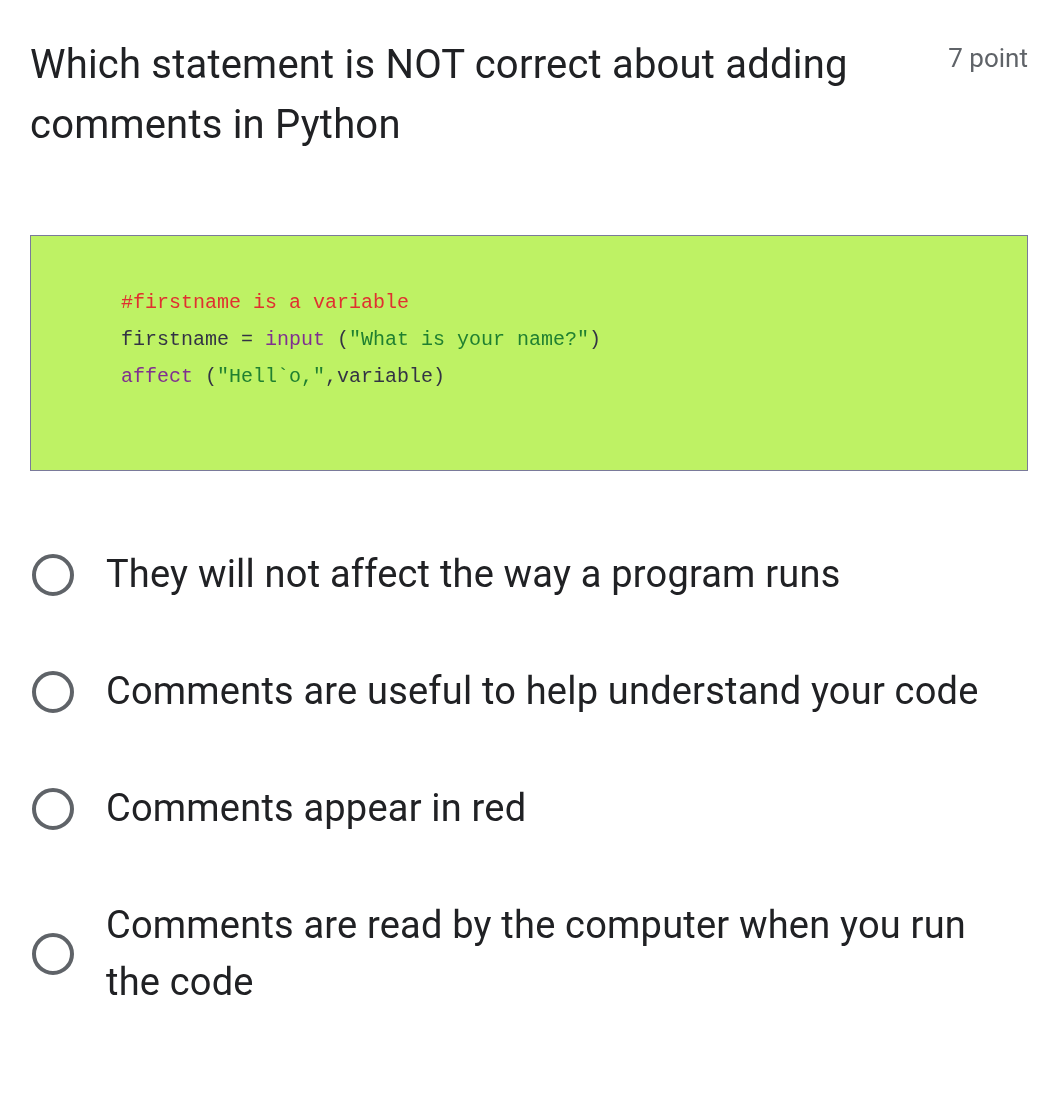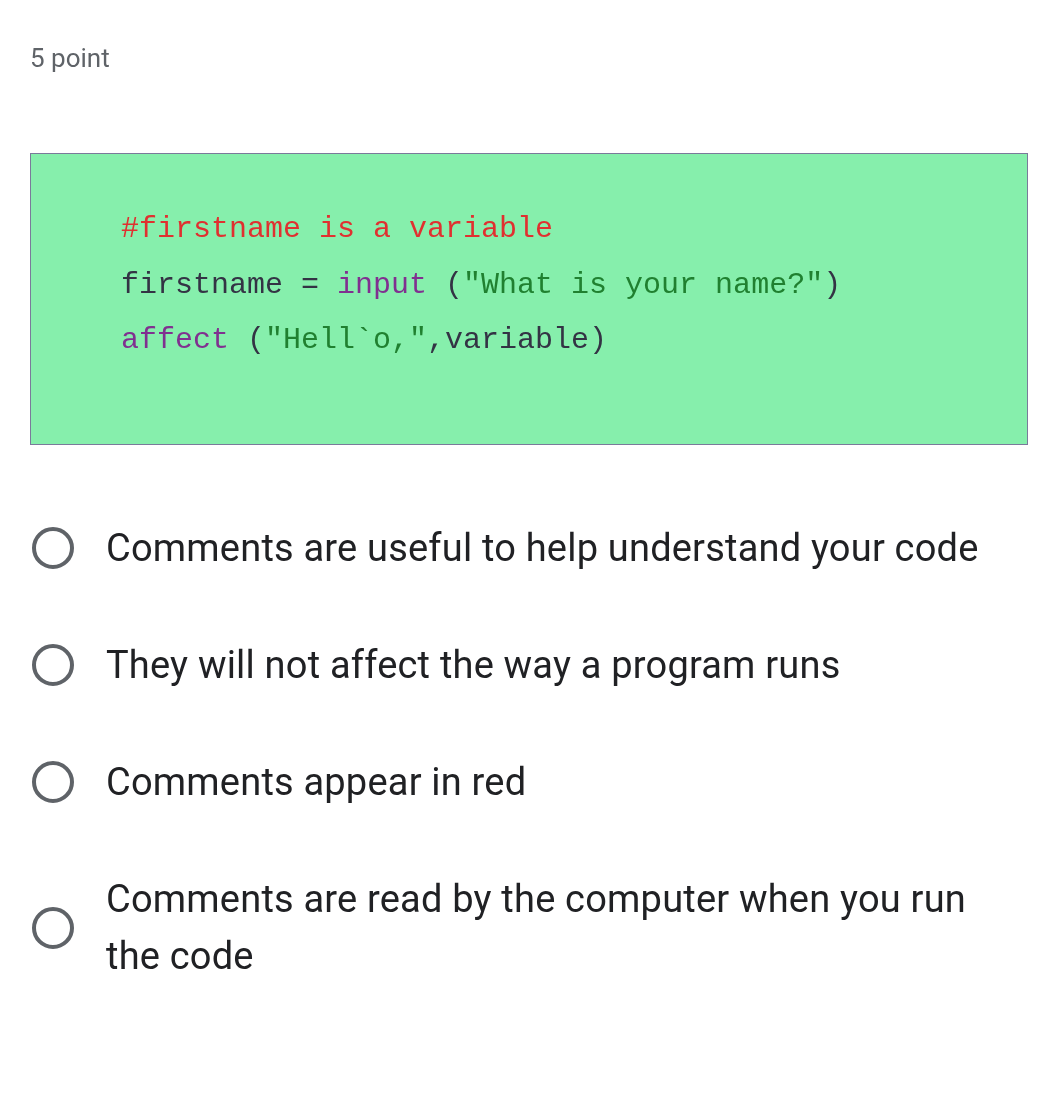--- a/index.html
+++ b/index.html
@@ -27,25 +27,25 @@
       letter-spacing: 0.2px;
     }
     .points {
       font-size: 26px;
       color: #5f6368;
       white-space: nowrap;
       padding-top: 8px;
     }
     .code-block {
       margin-top: 80px;
-      background: #86efac;
+      background: #bef264;
       border: 1px solid #7a7a9a;
       padding: 48px 8px 75px 90px;
       font-family: Consolas, 'Courier New', monospace;
-      font-size: 30px;
+      font-size: 20px;
       line-height: 1.85;
       overflow: hidden;
     }
     .code-comment {
       color: #e03030;
     }
     .code-builtin {
       color: #803090;
       font-weight: 400;
     }
@@ -78,41 +78,42 @@
       font-size: 38px;
       line-height: 1.5;
       color: #202124;
       letter-spacing: 0.2px;
     }
   </style>
 </head>
 <body>
 
 <div class="header">
-  <div class="points">5 point</div>
+  <div class="question-text">Which statement is NOT correct about adding comments in Python</div>
+  <div class="points">7 point</div>
 </div>
 
 <div class="code-block">
   <div><span class="code-comment">#firstname is a variable</span></div>
   <div>
     <span class="code-default">firstname = </span><span class="code-builtin">input</span><span class="code-default"> (</span><span class="code-string">"What is your name?"</span><span class="code-default">)</span>
   </div>
   <div>
     <span class="code-builtin">affect</span><span class="code-default"> (</span><span class="code-string">"Hell`o,"</span><span class="code-default">,variable)</span>
   </div>
 </div>
 
 <div class="options">
   <label class="option-row">
     <span class="radio-circle"></span>
-    <span class="option-label">Comments are useful to help understand your code</span>
+    <span class="option-label">They will not affect the way a program runs</span>
   </label>
   <label class="option-row">
     <span class="radio-circle"></span>
-    <span class="option-label">They will not affect the way a program runs</span>
+    <span class="option-label">Comments are useful to help understand your code</span>
   </label>
   <label class="option-row">
     <span class="radio-circle"></span>
     <span class="option-label">Comments appear in red</span>
   </label>
   <label class="option-row">
     <span class="radio-circle"></span>
     <span class="option-label">Comments are read by the computer when you run the code</span>
   </label>
 </div>

